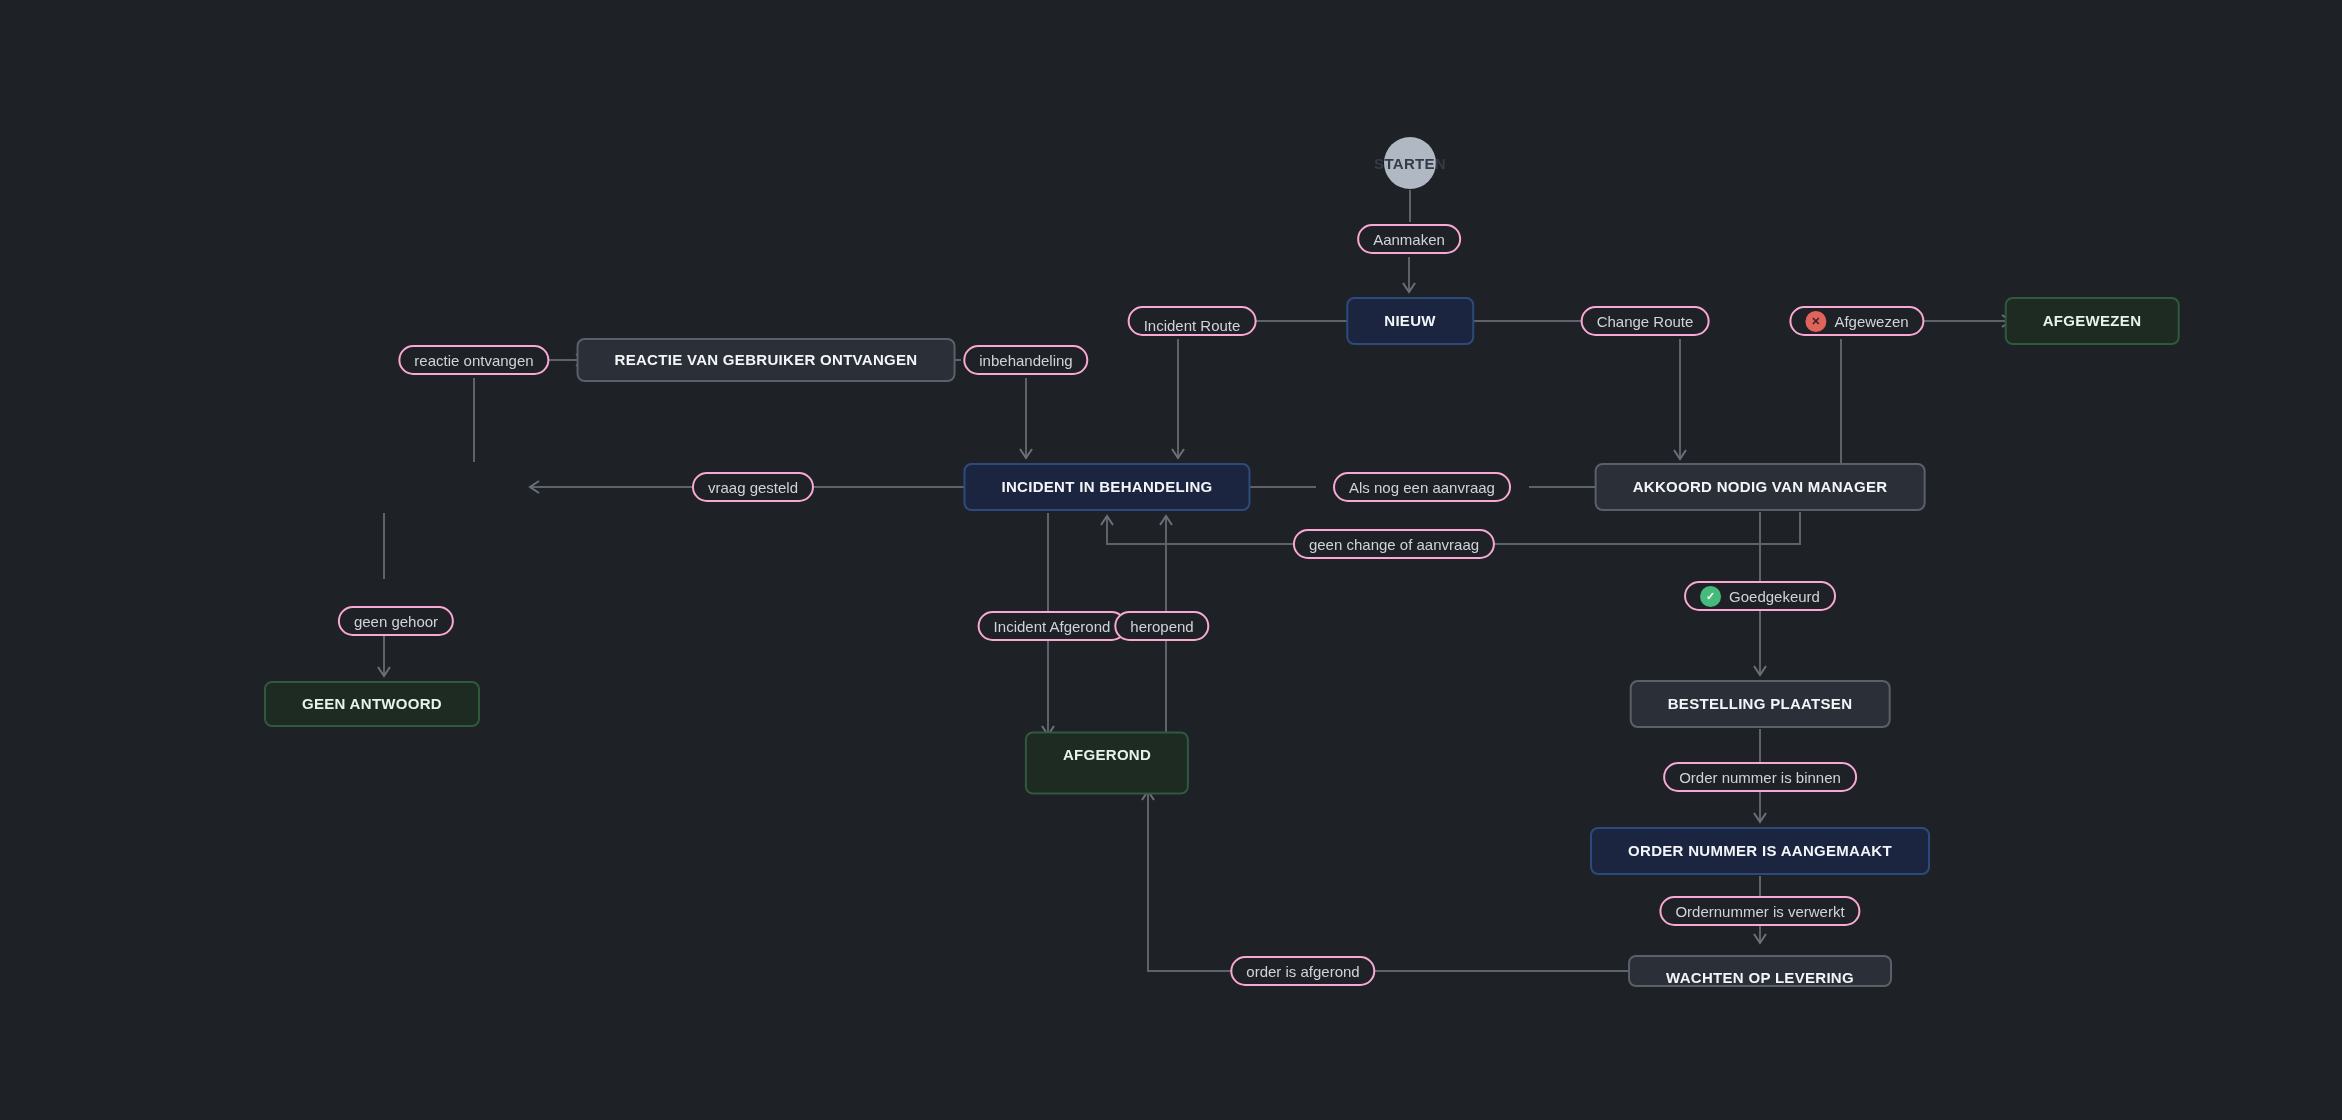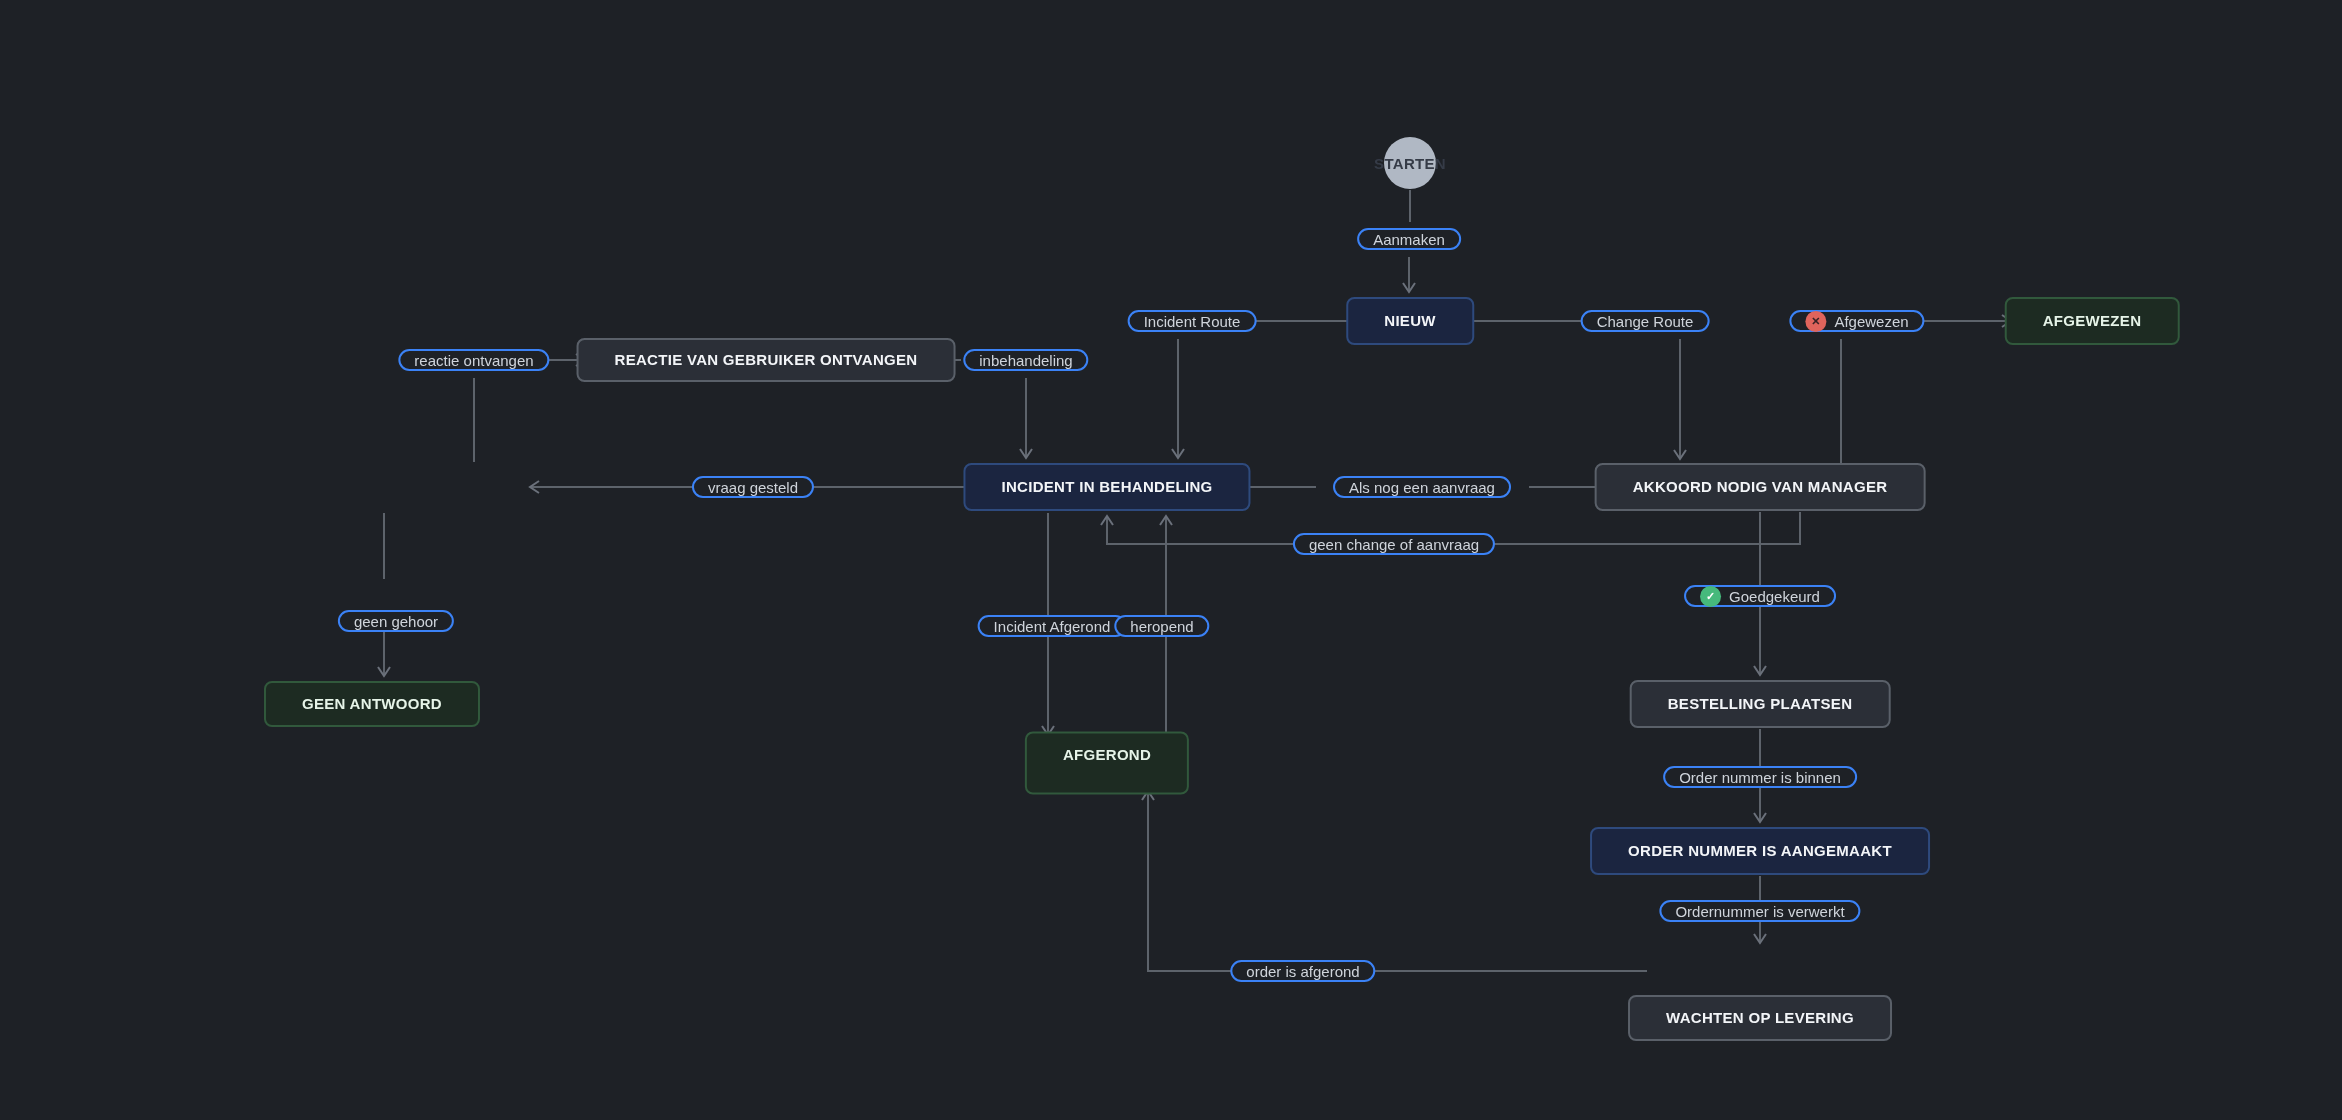--- a/index.html
+++ b/index.html
@@ -60,23 +60,23 @@
     font-weight:bold;
     letter-spacing:.3px;
     display:flex;align-items:center;justify-content:center;
     cursor:pointer;
   }
 
   
   .pill{
     position:absolute;
     transform:translate(-50%,-50%);
-    height:22px;
+    height:30px;
     padding:0 14px;
-    border:2px solid #3b82f6;
+    border:2px solid #f9a8d4;
     border-radius:18px;
     background:var(--background);
     color:#cfd4db;
     font-size:15px;
     white-space:nowrap;
     display:flex;align-items:center;gap:8px;
     cursor:pointer;
   }
   .picon{
     width:21px;height:21px;
@@ -183,15 +183,15 @@
 
   <div class="state active" style="left:1410px;top:321px;">NIEUW</div>
   <div class="state terminal" style="left:2092px;top:321px;">AFGEWEZEN</div>
   <div class="state neutral" style="left:750px;top:360px;height:44px;line-height:40px;margin-left:16px;">REACTIE VAN GEBRUIKER ONTVANGEN</div>
   <div class="state active" style="left:1107px;top:487px;">INCIDENT IN BEHANDELING</div>
   <div class="state neutral" style="left:1760px;top:487px;">AKKOORD NODIG VAN MANAGER</div>
   <div class="state terminal" style="left:372px;top:704px;height:46px;line-height:42px;">GEEN ANTWOORD</div>
   <div class="state neutral" style="left:1760px;top:704px;">BESTELLING PLAATSEN</div>
   <div class="state terminal" style="left:1107px;top:763px;height:63px;line-height:42px;">AFGEROND</div>
   <div class="state active" style="left:1760px;top:851px;">ORDER NUMMER IS AANGEMAAKT</div>
-  <div class="state neutral" style="left:1760px;top:1018px;height:46px;line-height:42px;">WACHTEN OP LEVERING</div>
+  <div class="state neutral" style="left:1760px;top:971px;height:32px;line-height:42px;">WACHTEN OP LEVERING</div>
 
 </div>
 
 </body></html>

